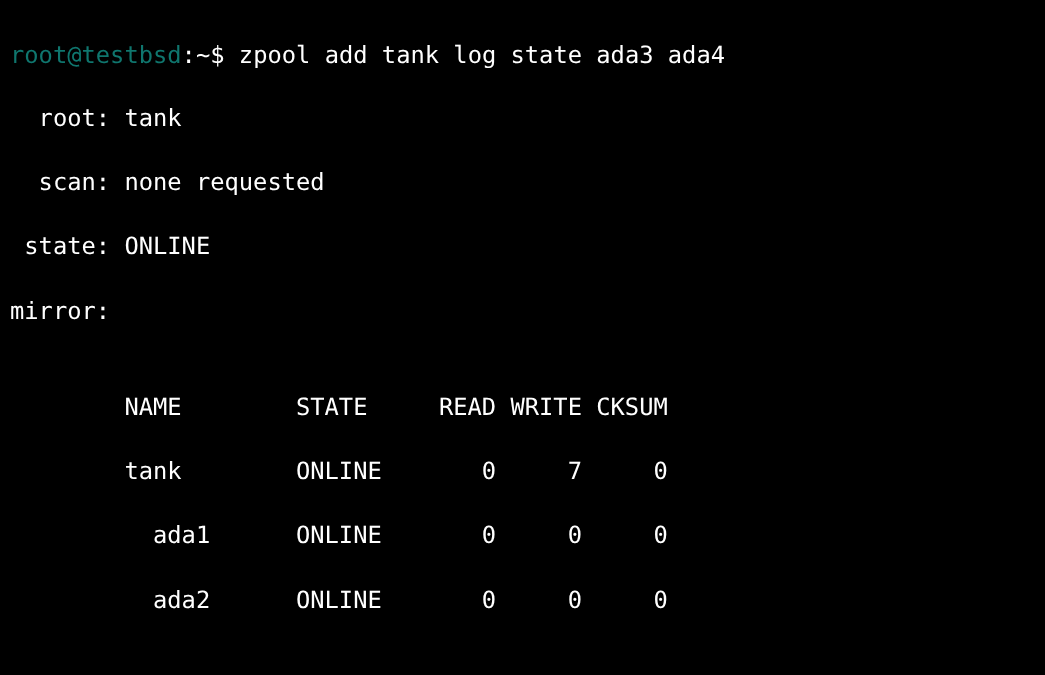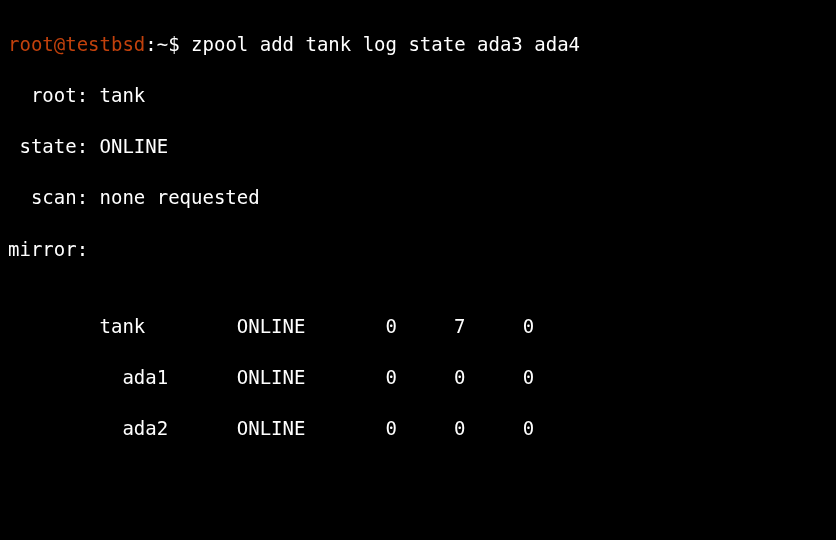--- a/index.html
+++ b/index.html
@@ -8,33 +8,34 @@
     background: #000;
     color: #fff;
     font-family: "DejaVu Sans Mono", "Menlo", "Consolas", monospace;
     font-size: 19px;
     line-height: 1.35;
   }
   .terminal {
     padding: 6px 8px;
     white-space: pre;
   }
-  .prompt .host { color: #c2410c; margin-top: 41px; }
+  .prompt .host { color: #0f766e; margin-top: 41px; }
   .prompt .path { color: #fff; }
 </style>
 </head>
 <body>
 
 <div class="terminal">
 <div class="prompt"><span class="host">root@testbsd</span><span>:</span><span class="path">~</span><span>$ </span><span>zpool add tank log state ada3 ada4</span></div>
 <div>  root: tank</div>
+<div>  scan: none requested</div>
 <div> state: ONLINE</div>
-<div>  scan: none requested</div>
 <div>mirror:</div>
 <div></div>
+<div>        NAME        STATE     READ WRITE CKSUM</div>
 <div>        tank        ONLINE       0     7     0</div>
 <div>          ada1      ONLINE       0     0     0</div>
 <div>          ada2      ONLINE       0     0     0</div>
 
 
 
 
 <div></div>
 
 

